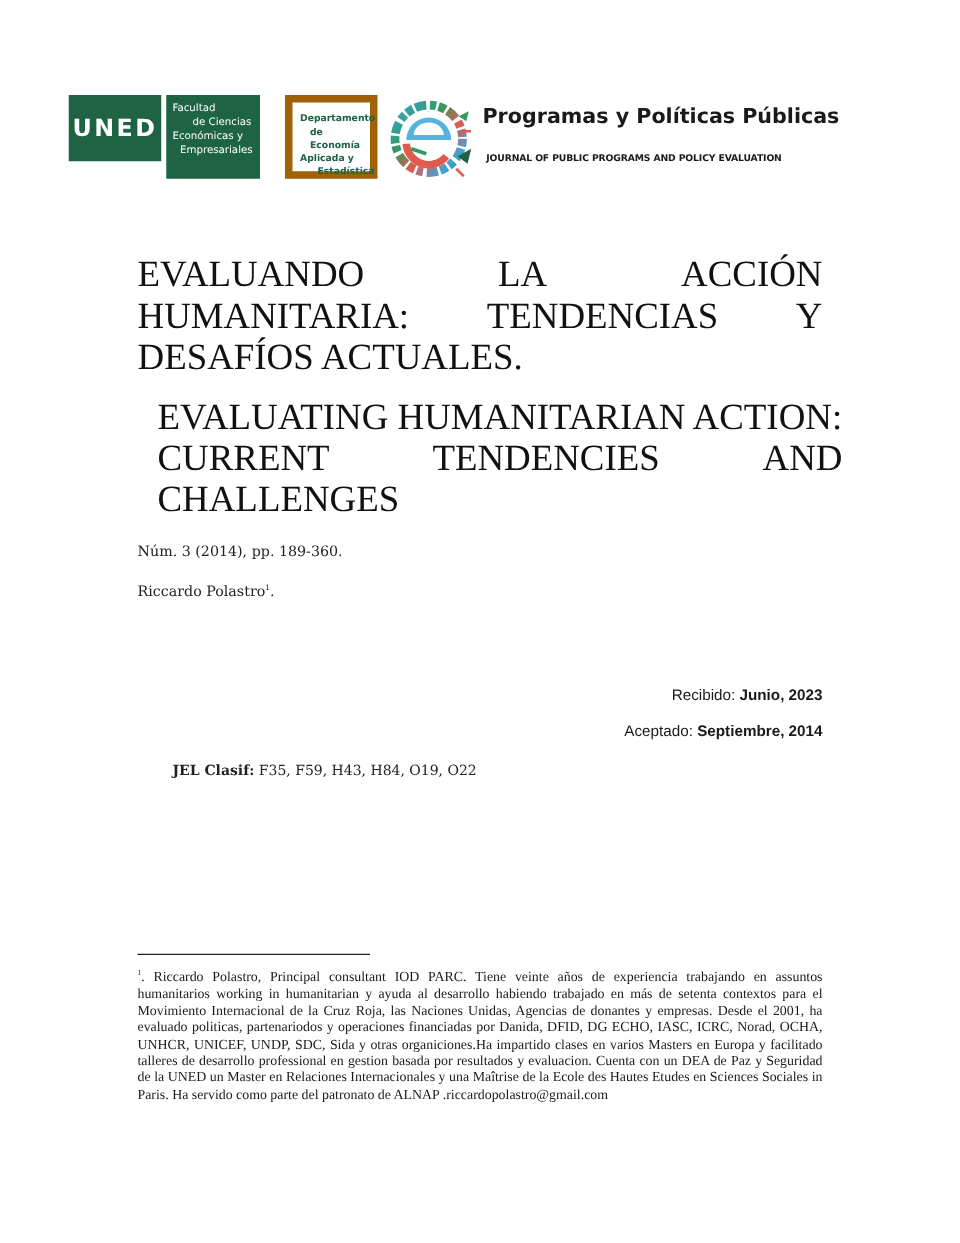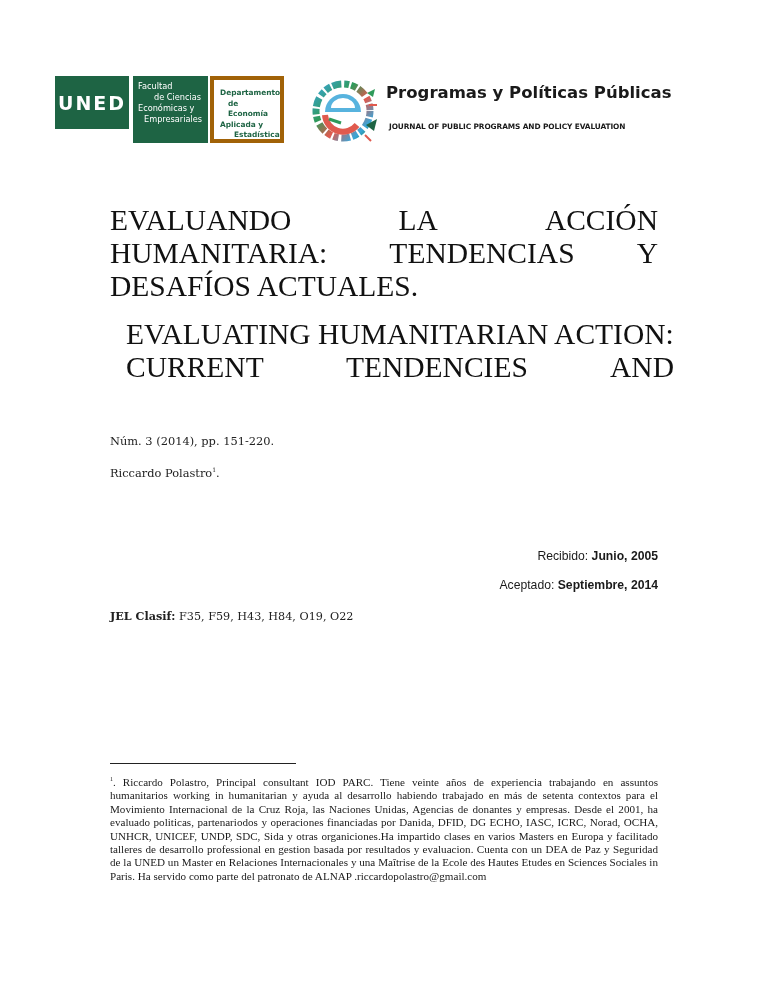--- a/index.html
+++ b/index.html
@@ -46,25 +46,25 @@
       font-size: 8.2px;
       line-height: 11px;
       padding: 5px 4px 13px 5px;
       box-sizing: border-box;
       position: relative;
     }
     .facultad-block span { display: block; }
     .facultad-block .l2 { padding-left: 16px; }
     .facultad-block .l4 { padding-left: 6px; }
     .depto-block {
-      margin-left: 2px;
+      margin-left: 20px;
       width: 74px;
       height: 67px;
       background: #ffffff;
-      border: 4px solid #a16207;
+      border: 6px solid #a16207;
       box-sizing: border-box;
       color: #1e6444;
       font-family: "DejaVu Sans", sans-serif;
       font-weight: bold;
       font-size: 7.4px;
       line-height: 10.5px;
       padding: 8px 3px 0 6px;
     }
     .depto-block span { display: block; }
     .depto-block .d2 { padding-left: 8px; }
@@ -162,21 +162,21 @@
     .dates b { font-weight: bold; }
 
     .jel {
       position: absolute;
       left: 110px;
       top: 609px;
       font-family: "DejaVu Serif", serif;
       font-size: 11.2px;
       color: #222;
     }
-    .jel b { font-weight: bold; }
+    .jel b { font-weight: bold; margin-left: 28px; }
 
     .fn-rule {
       position: absolute;
       left: 110px;
       top: 763px;
       width: 186px;
       height: 1px;
       background: #222;
     }
 
@@ -261,29 +261,32 @@
 
 <div class="title-en">
   <div class="jline">
     <span>EVALUATING HUMANITARIAN ACTION:</span>
   </div>
   <div class="jline">
     <span>CURRENT</span>
     <span>TENDENCIES</span>
     <span>AND</span>
   </div>
-</div>
-
-<div class="meta issue">Núm. 3 (2014), pp. 151-220.</div>
+  <div class="jline left">
+    <span>CHALLENGES</span>
+  </div>
+</div>
+
+<div class="meta issue">Núm. 3 (2014), pp. 189-360.</div>
 <div class="meta author">
   <span>Riccardo Polastro</span><sup class="fn">1</sup><span>.</span>
 </div>
 
 <div class="dates recibido">
-  <span>Recibido: </span><b>Junio, 2005</b>
+  <span>Recibido: </span><b>Junio, 2023</b>
 </div>
 <div class="dates aceptado">
   <span>Aceptado: </span><b>Septiembre, 2014</b>
 </div>
 
 <div class="jel">
   <b>JEL Clasif:</b><span> F35, F59, H43, H84, O19, O22</span>
 </div>
 
 <div class="fn-rule"></div>

